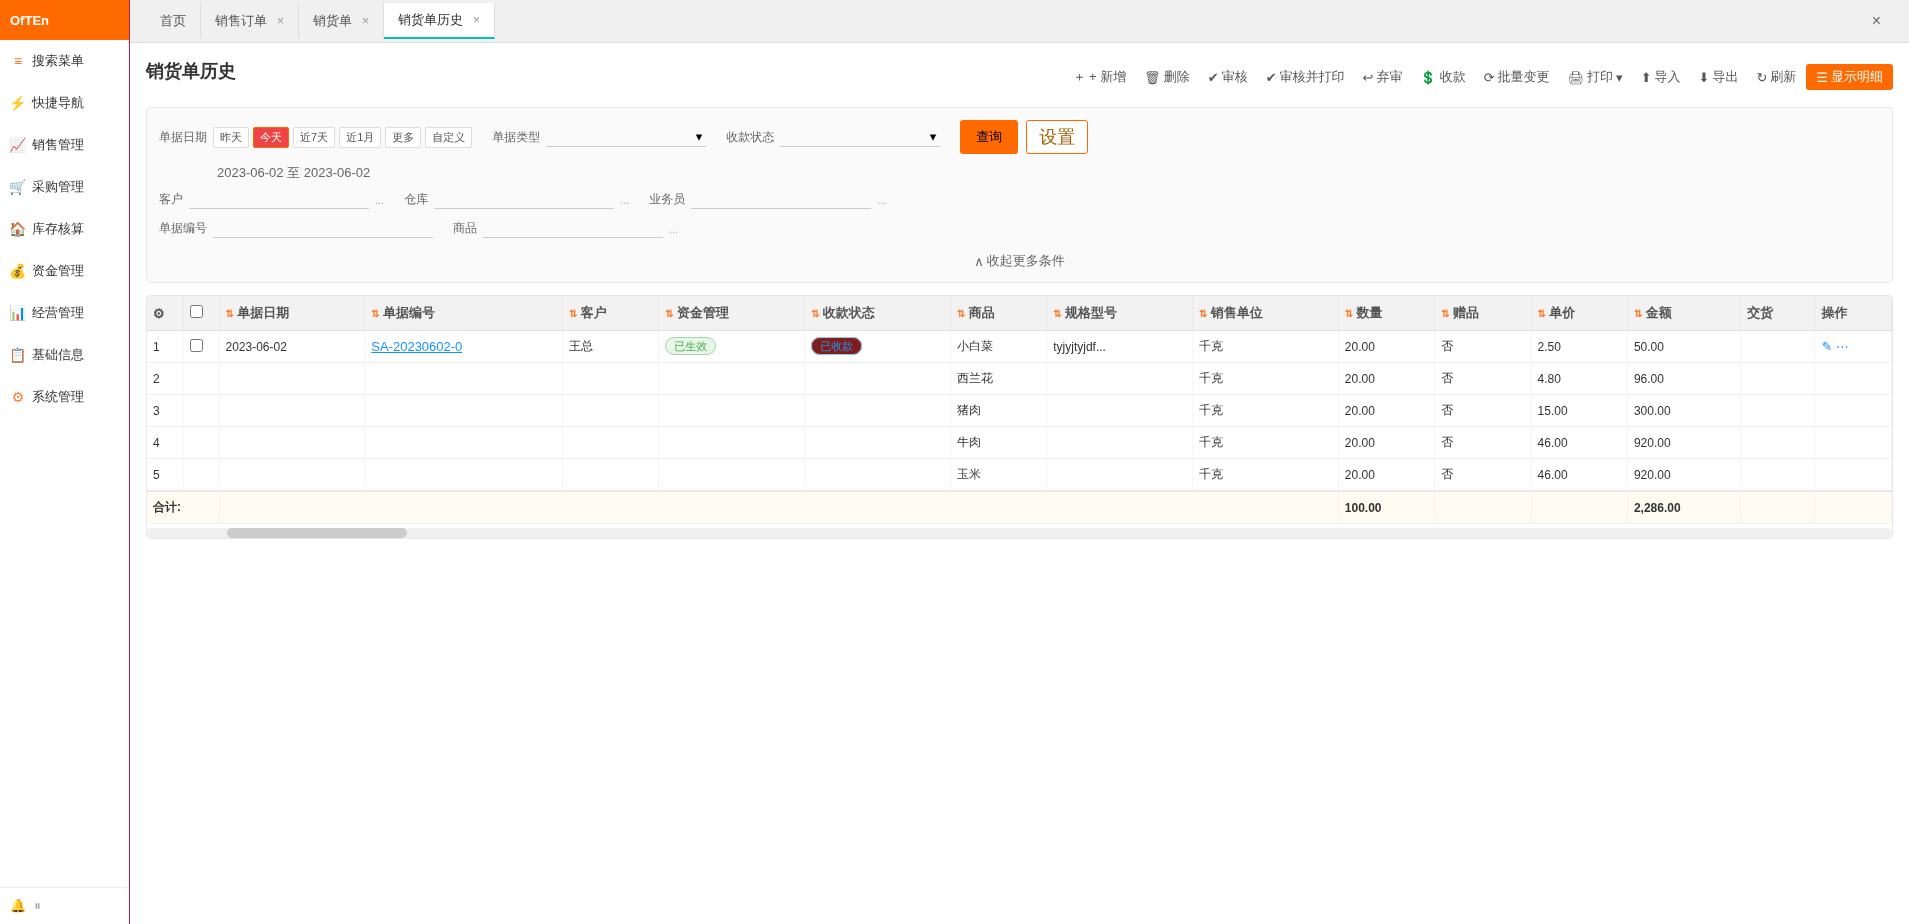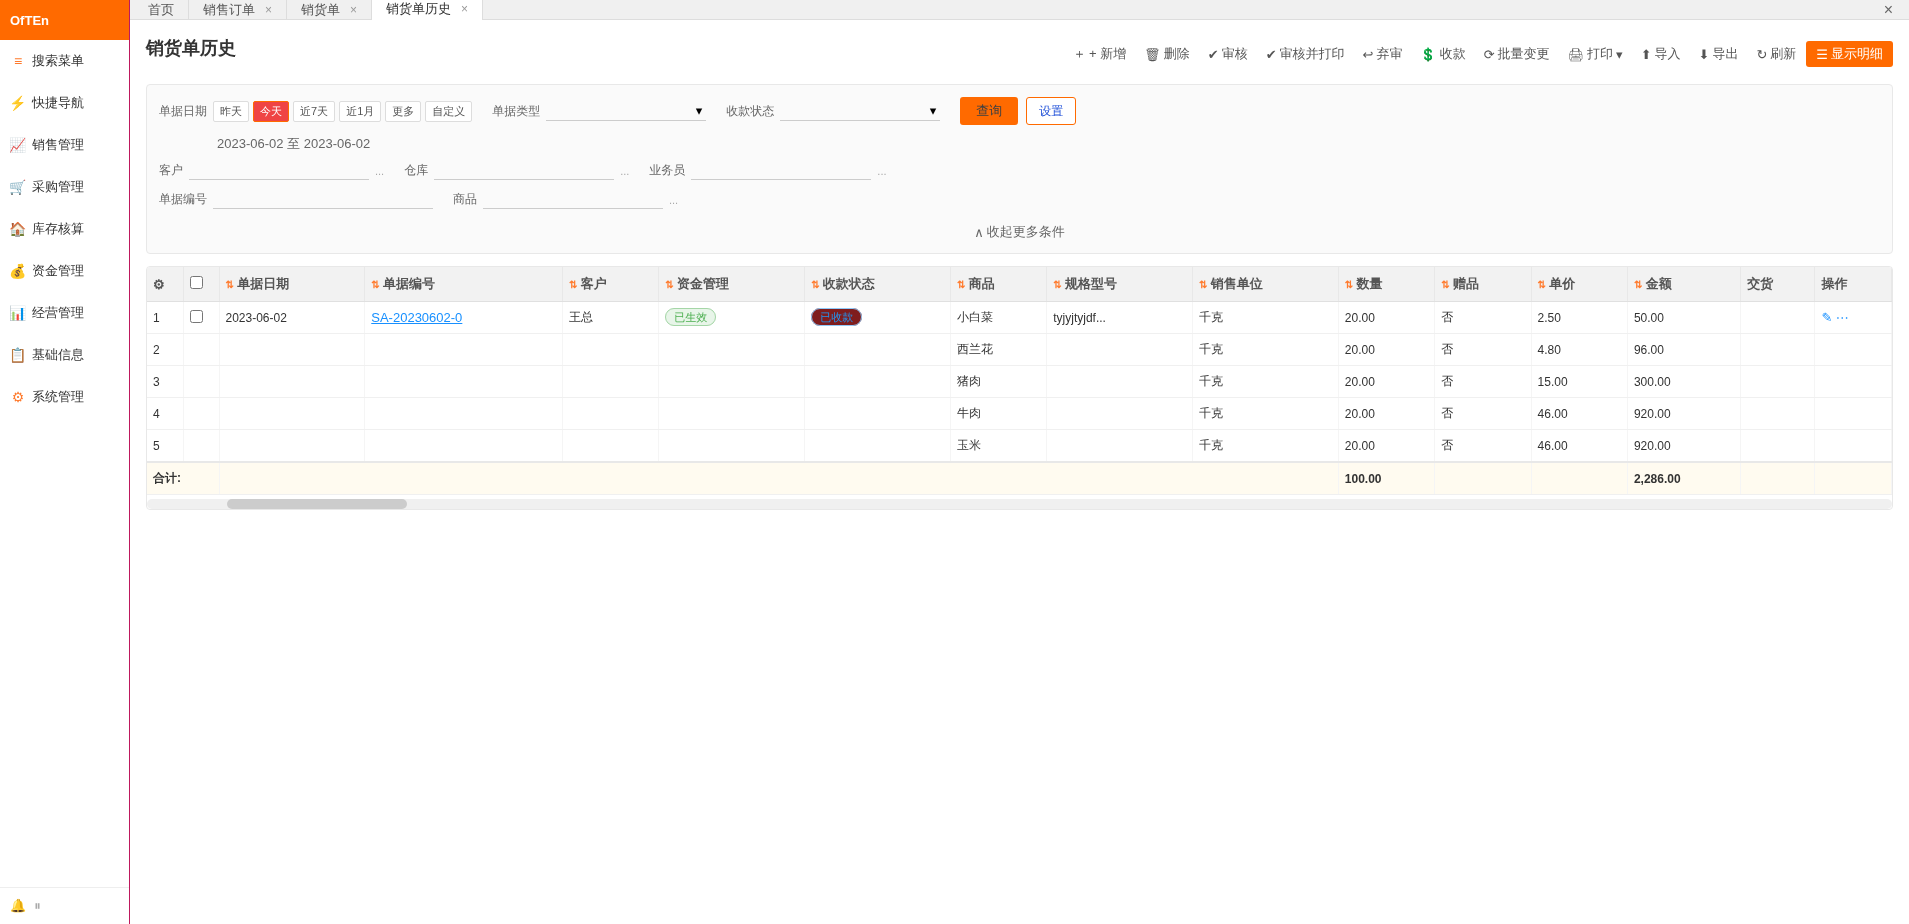--- a/index.html
+++ b/index.html
@@ -10,34 +10,34 @@
     .sidebar-header { background: #ff6a00; height: 40px; display: flex; align-items: center; padding: 0 10px; }
     .sidebar-header span { color: #fff; font-size: 13px; font-weight: bold; }
     .sidebar-item { display: flex; align-items: center; padding: 12px 10px; cursor: pointer; color: #333; gap: 6px; }
     .sidebar-item .icon { width: 16px; height: 16px; display: inline-flex; align-items: center; justify-content: center; color: #ff7b2e; font-size: 14px; }
     .sidebar-footer { margin-top: auto; padding: 10px; display: flex; gap: 8px; border-top: 1px solid #eee; }
 
     
     .main { flex: 1; display: flex; flex-direction: column; overflow: hidden; }
 
     
-    .tabs { display: flex; align-items: center; background: #f0f0f0; border-bottom: 1px solid #ddd; height: 20px; padding: 0 4px; }
+    .tabs { display: flex; align-items: center; background: #f0f0f0; border-bottom: 1px solid #ddd; height: 43px; padding: 0 16px; }
     .tab { padding: 0 14px; height: 36px; display: flex; align-items: center; gap: 6px; cursor: pointer; border-right: 1px solid #ddd; color: #555; font-size: 13px; }
     .tab.active { background: #fff; color: #333; border-bottom: 2px solid #00bfb3; }
     .tab .close-btn { font-size: 12px; color: #999; cursor: pointer; margin-left: 4px; }
     .window-close { margin-left: auto; padding: 0 12px; color: #666; cursor: pointer; font-size: 16px; }
 
     
     .content { flex: 1; padding: 16px; overflow: auto; background: #fff; }
 
     
     .page-title { font-size: 18px; font-weight: bold; color: #333; margin-bottom: 12px; }
     .toolbar-btn { display: flex; align-items: center; gap: 3px; padding: 4px 8px; border: none; background: none; cursor: pointer; color: #555; font-size: 12px; }
-    .btn-query { background: #ff6a00; color: #404040; border-radius: 3px; padding: 5px 16px; border: none; cursor: pointer; font-size: 13px; }
-    .btn-settings { background: #fff; color: #1d4ed8; border: 1px solid #ff6a00; border-radius: 3px; padding: 4px 12px; cursor: pointer; font-size: 12px; }
+    .btn-query { background: #ff6a00; color: #000000; border-radius: 3px; padding: 5px 16px; border: none; cursor: pointer; font-size: 13px; }
+    .btn-settings { background: #fff; color: #a16207; border: 1px solid #ff6a00; border-radius: 3px; padding: 4px 12px; cursor: pointer; font-size: 18px; }
 
     
     .filter-area { border: 1px solid #e8e8e8; border-radius: 4px; padding: 12px; margin-bottom: 12px; background: #fafafa; }
     .filter-row { display: flex; align-items: center; margin-bottom: 10px; gap: 20px; flex-wrap: wrap; }
     .filter-item { display: flex; align-items: center; gap: 6px; }
     .filter-label { color: #666; font-size: 12px; white-space: nowrap; }
     .filter-input { border: none; border-bottom: 1px solid #ccc; background: transparent; outline: none; width: 180px; padding: 2px 4px; font-size: 12px; }
     .filter-select { display: flex; align-items: center; gap: 4px; border: none; border-bottom: 1px solid #ccc; width: 160px; padding: 2px 4px; background: transparent; cursor: pointer; font-size: 12px; }
     .filter-ellipsis { color: #aaa; font-size: 11px; cursor: pointer; }
     .date-filter { display: flex; align-items: center; gap: 4px; }

